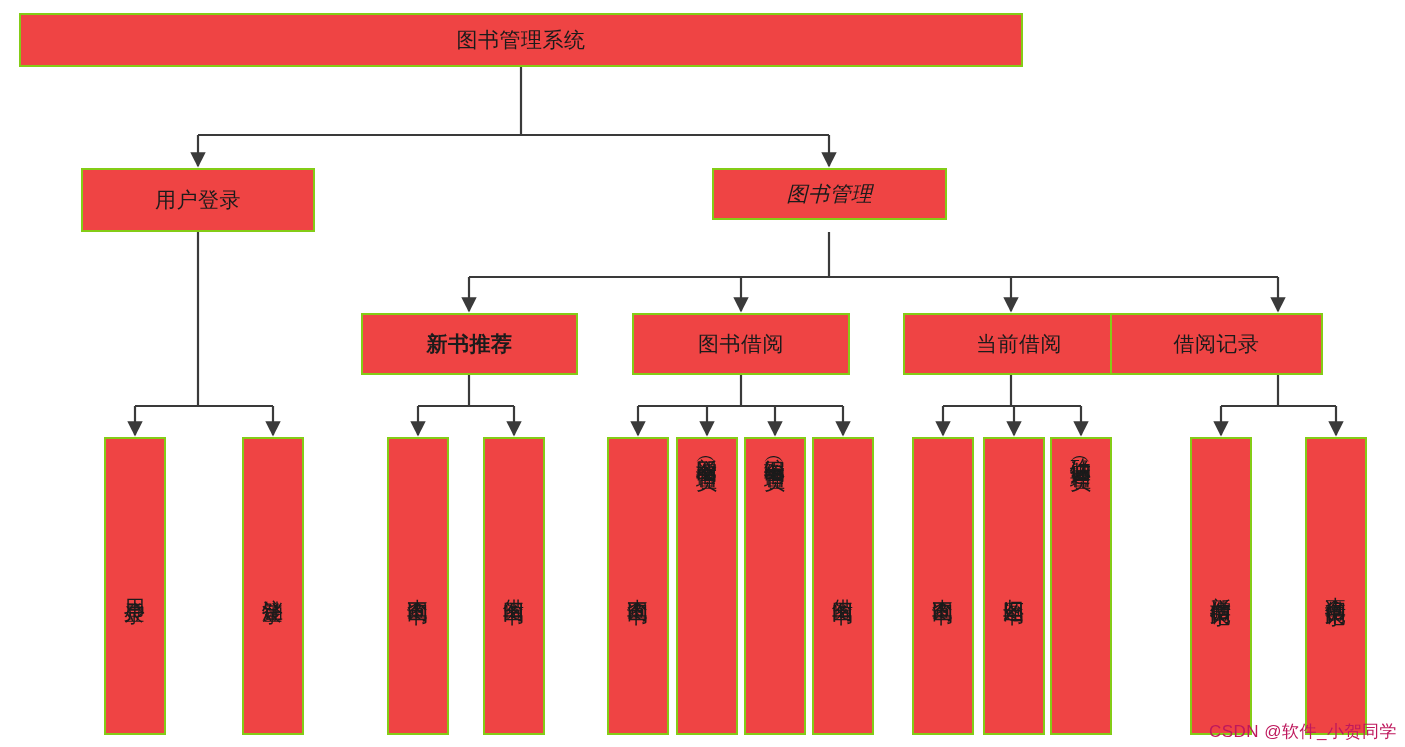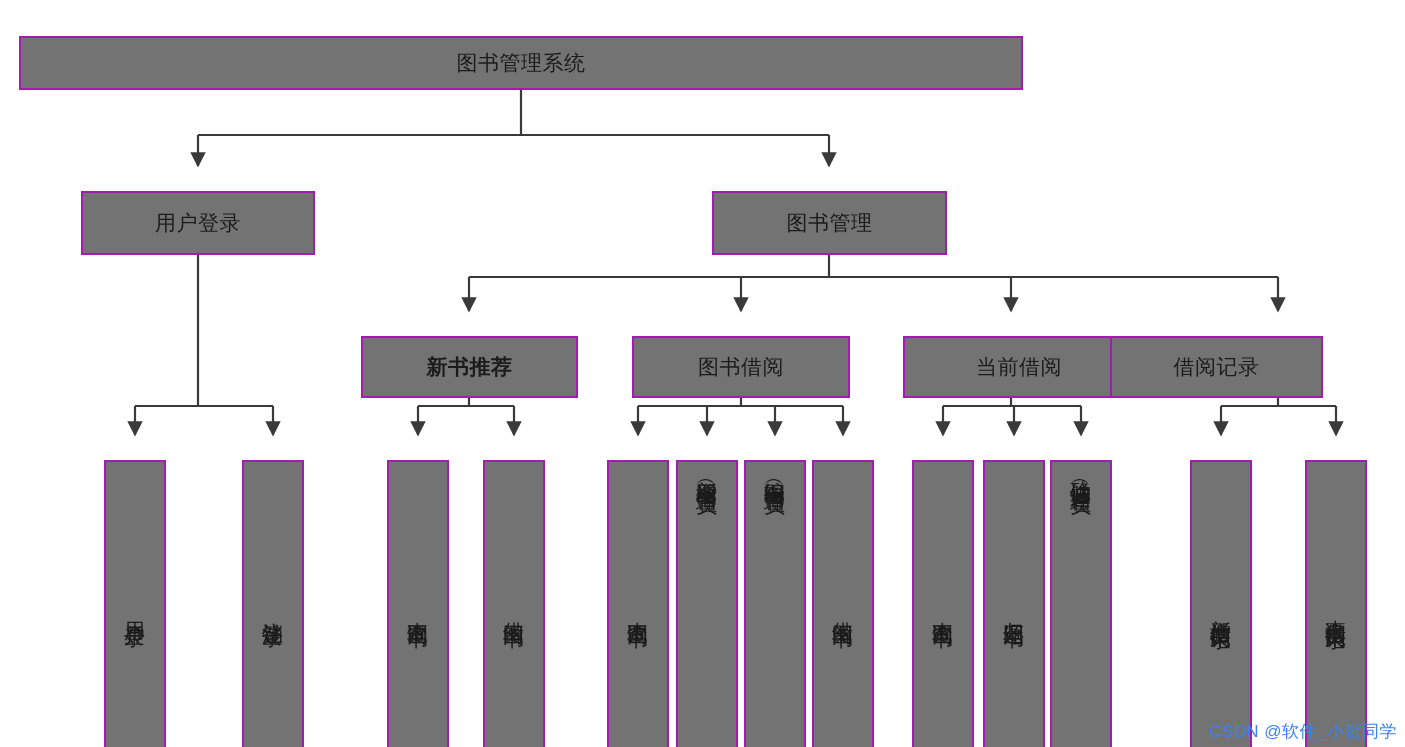--- a/index.html
+++ b/index.html
@@ -21,28 +21,27 @@
     position: absolute;
     left: 0;
     top: 0;
     width: 1405px;
     height: 747px;
     pointer-events: none;
   }
   .node {
     position: absolute;
     box-sizing: border-box;
-    border: 2px solid #a21caf;
-    background: #737373;
+    border: 2px solid #84cc16;
+    background: #ef4444;
     color: #1b1b1b;
     display: flex;
     align-items: center;
     justify-content: center;
     z-index: 2;
-    margin-top: 23px;
   }
   .node.root { border-width: 2px; }
   .node-label {
     font-size: 21px;
     line-height: 1.15;
     letter-spacing: 0.5px;
     white-space: nowrap;
   }
   .leaf {
     align-items: flex-start;
@@ -58,21 +57,21 @@
     line-height: 1;
   }
   .leaf.centered { align-items: center; }
   .leaf.topped { align-items: flex-start; }
   .leaf.topped .node-label { margin-top: 2px; }
   .watermark {
     position: absolute;
     right: 8px;
     bottom: 4px;
     font-size: 17px;
-    color: #3b82f6;
+    color: #be185d;
     white-space: nowrap;
     z-index: 5;
     letter-spacing: 0.5px;
   }
 </style>
 </head>
 <body>
 
 <div id="canvas">
 
@@ -120,21 +119,21 @@
   </svg>
 
   <div class="node root" id="root-node" style="left: 19px; top: 13px; width: 1004px; height: 54px;">
     <span class="node-label">图书管理系统</span>
   </div>
 
   <div id="level2-container">
       <div class="node" style="left: 81px; top: 168px; width: 234px; height: 64px;">
         <span class="node-label">用户登录</span>
       </div>
-      <div class="node" style="left: 712px; top: 168px; width: 235px; height: 64px;">
+      <div class="node" style="left: 712px; top: 168px; width: 235px; height: 52px; font-style: italic;">
         <span class="node-label">图书管理</span>
       </div>
     </div>
 
   <div id="level3-container">
       <div class="node" style="left: 361px; top: 313px; width: 217px; height: 62px; font-weight: bold;">
         <span class="node-label">新书推荐</span>
       </div>
       <div class="node" style="left: 632px; top: 313px; width: 218px; height: 62px; justify-content: center;">
         <span class="node-label">图书借阅</span>

